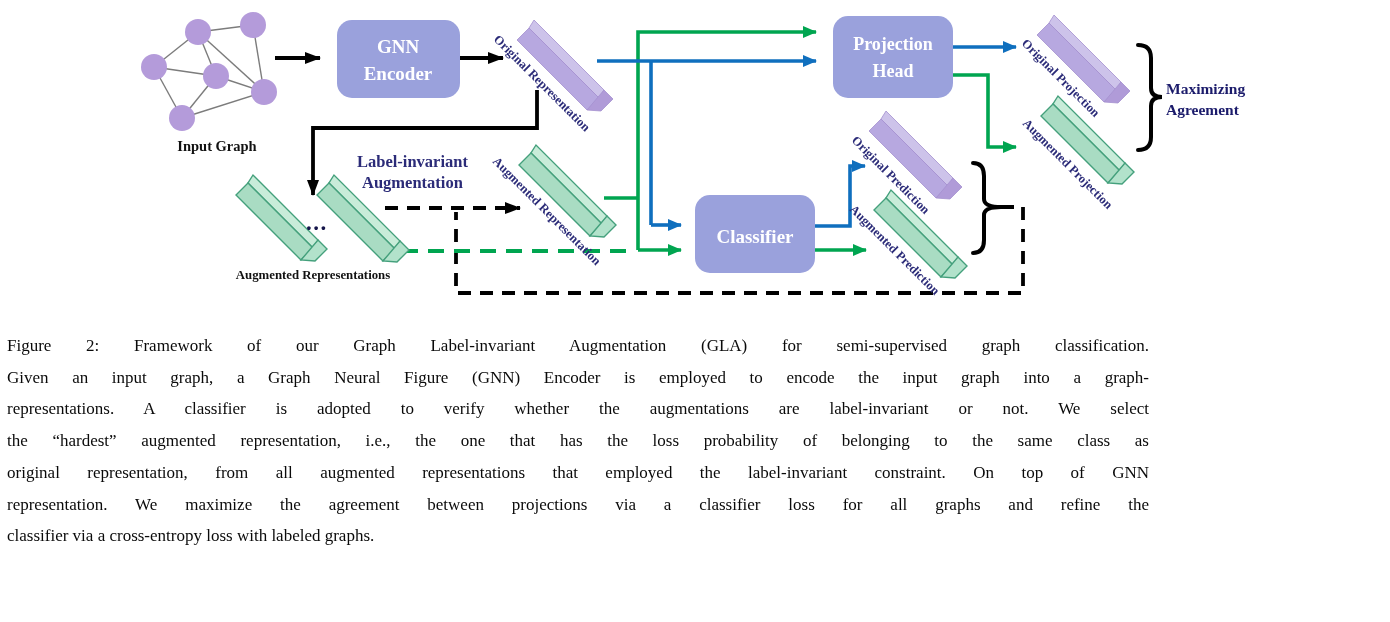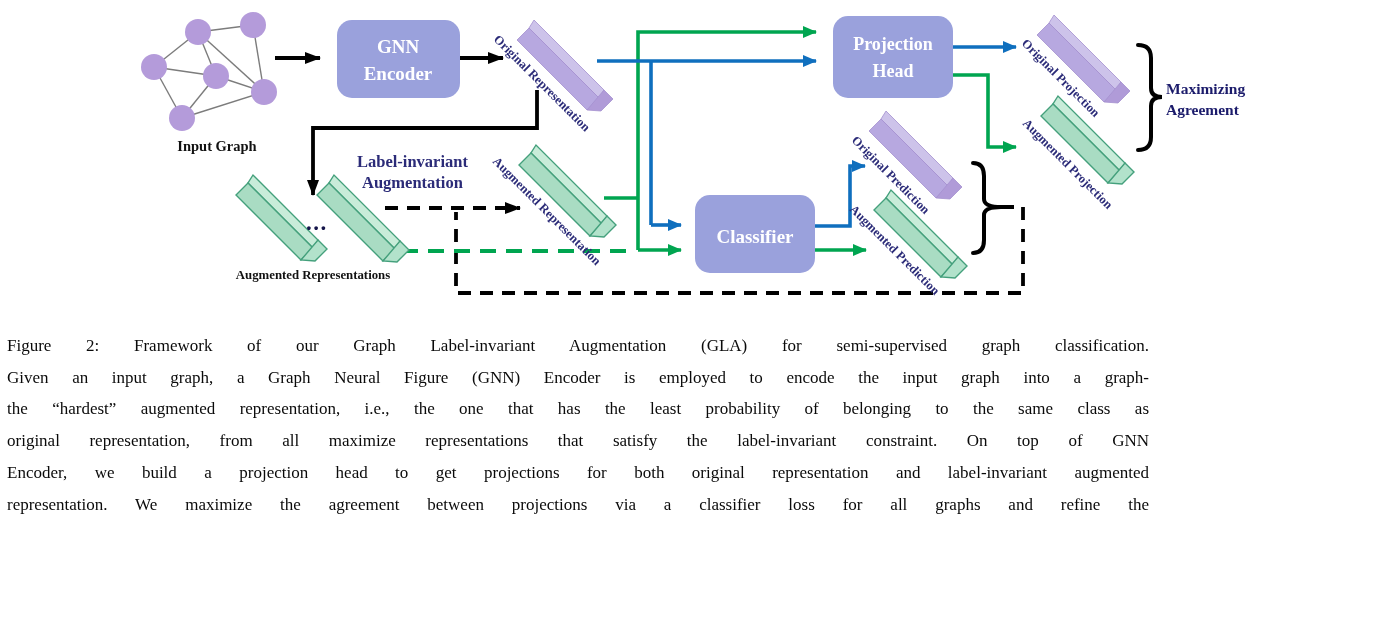--- a/index.html
+++ b/index.html
@@ -155,19 +155,20 @@
     <path d="M973,163 Q984,163 984,176 L984,199 Q984,207 1001,207 Q984,207 984,215 L984,240 Q984,253 973,253" fill="none" stroke="#000" stroke-width="4" stroke-linecap="round"></path>
     <path d="M1138,45 Q1151,45 1151,58 L1151,88 Q1151,97 1162,97 Q1151,97 1151,106 L1151,137 Q1151,150 1138,150" fill="none" stroke="#000" stroke-width="4" stroke-linecap="round"></path>
 
     <text x="1166" y="94" font-size="15.5" font-weight="bold" fill="#1b1b6b">Maximizing</text>
     <text x="1166" y="115" font-size="15.5" font-weight="bold" fill="#1b1b6b">Agreement</text>
   </svg>
 
   <div class="caption">
     <div class="cap-line">Figure 2: Framework of our Graph Label-invariant Augmentation (GLA) for semi-supervised graph classification.</div>
     <div class="cap-line">Given an input graph, a Graph Neural Figure (GNN) Encoder is employed to encode the input graph into a graph-</div>
-    <div class="cap-line">the “hardest” augmented representation, i.e., the one that has the least probability of belonging to the same class as</div>
-    <div class="cap-line">original representation, from all maximize representations that satisfy the label-invariant constraint. On top of GNN</div>
-    <div class="cap-line">Encoder, we build a projection head to get projections for both original representation and label-invariant augmented</div>
+    <div class="cap-line">representations.  A classifier is adopted to verify whether the augmentations are label-invariant or not.  We select</div>
+    <div class="cap-line">the “hardest” augmented representation, i.e., the one that has the loss probability of belonging to the same class as</div>
+    <div class="cap-line">original representation, from all augmented representations that employed the label-invariant constraint. On top of GNN</div>
     <div class="cap-line">representation.  We maximize the agreement between projections via a classifier loss for all graphs and refine the</div>
+    <div class="cap-line last">classifier via a cross-entropy loss with labeled graphs.</div>
   </div>
 
 </div>
 
 </body></html>

